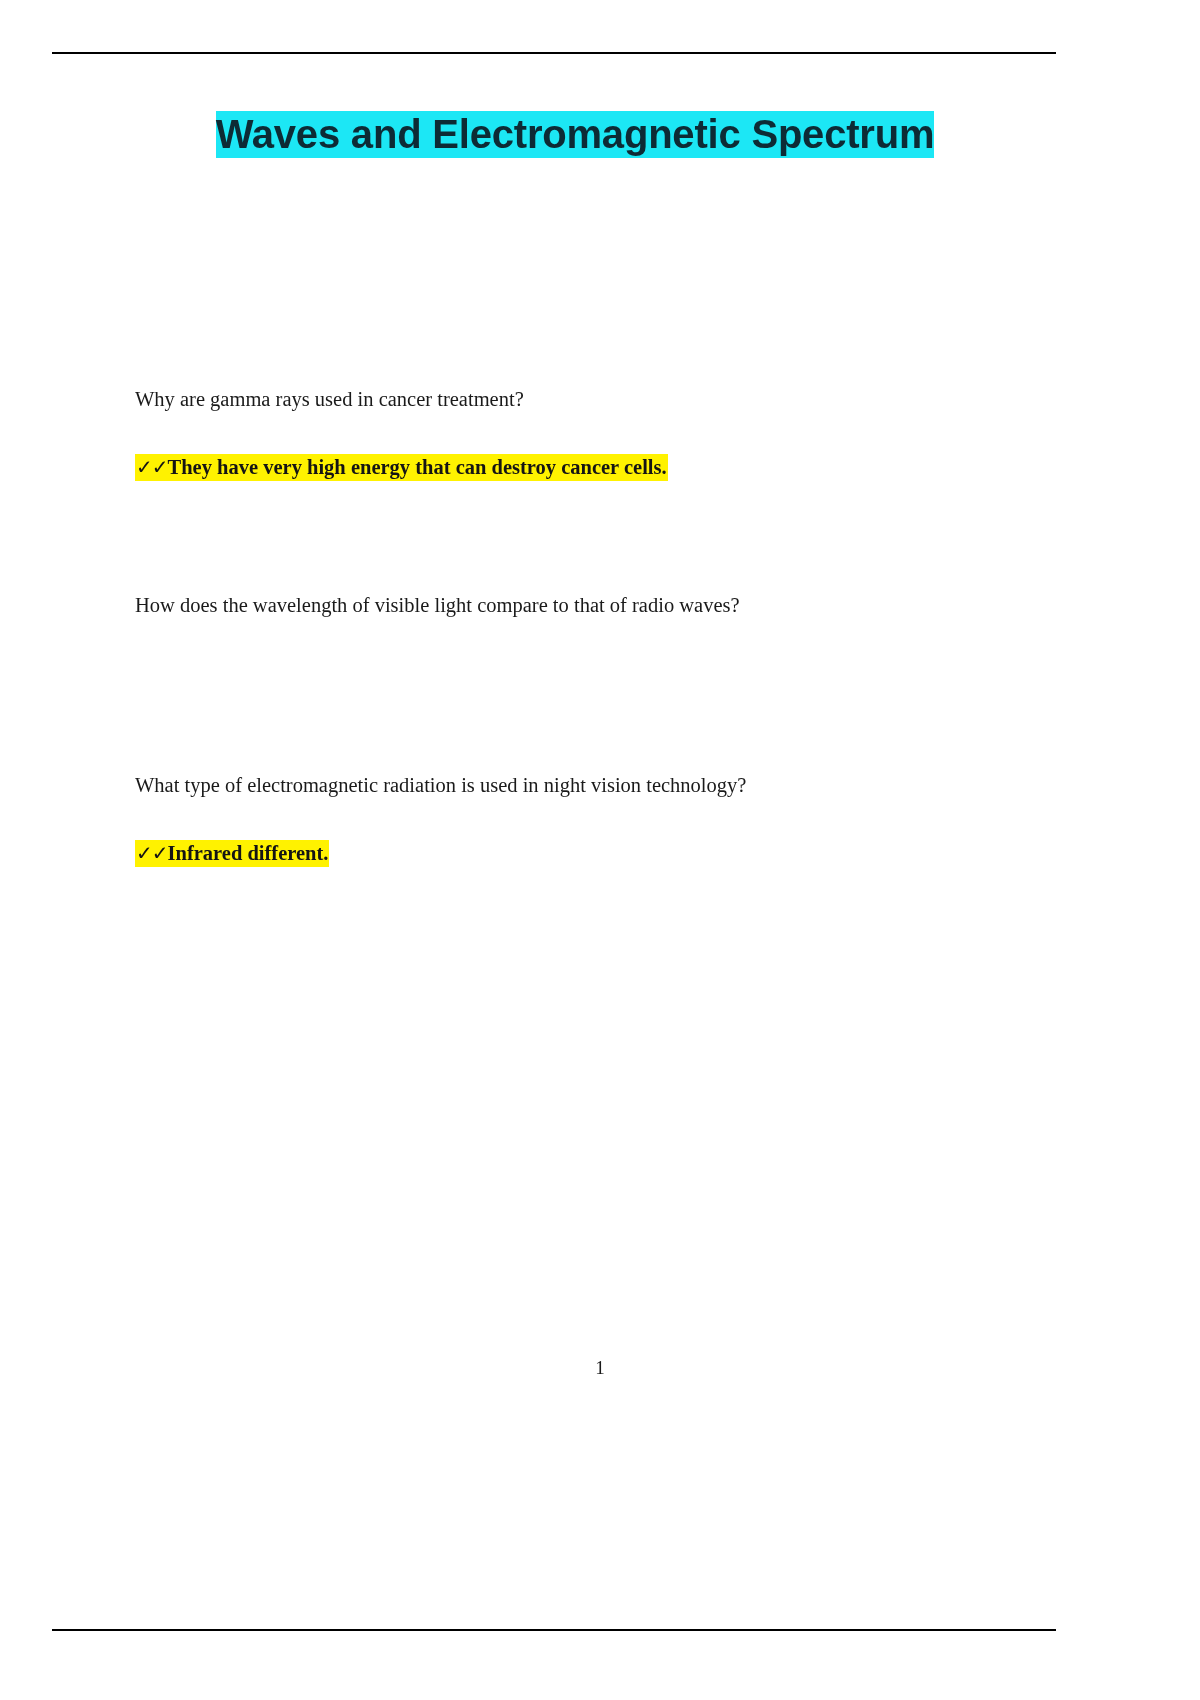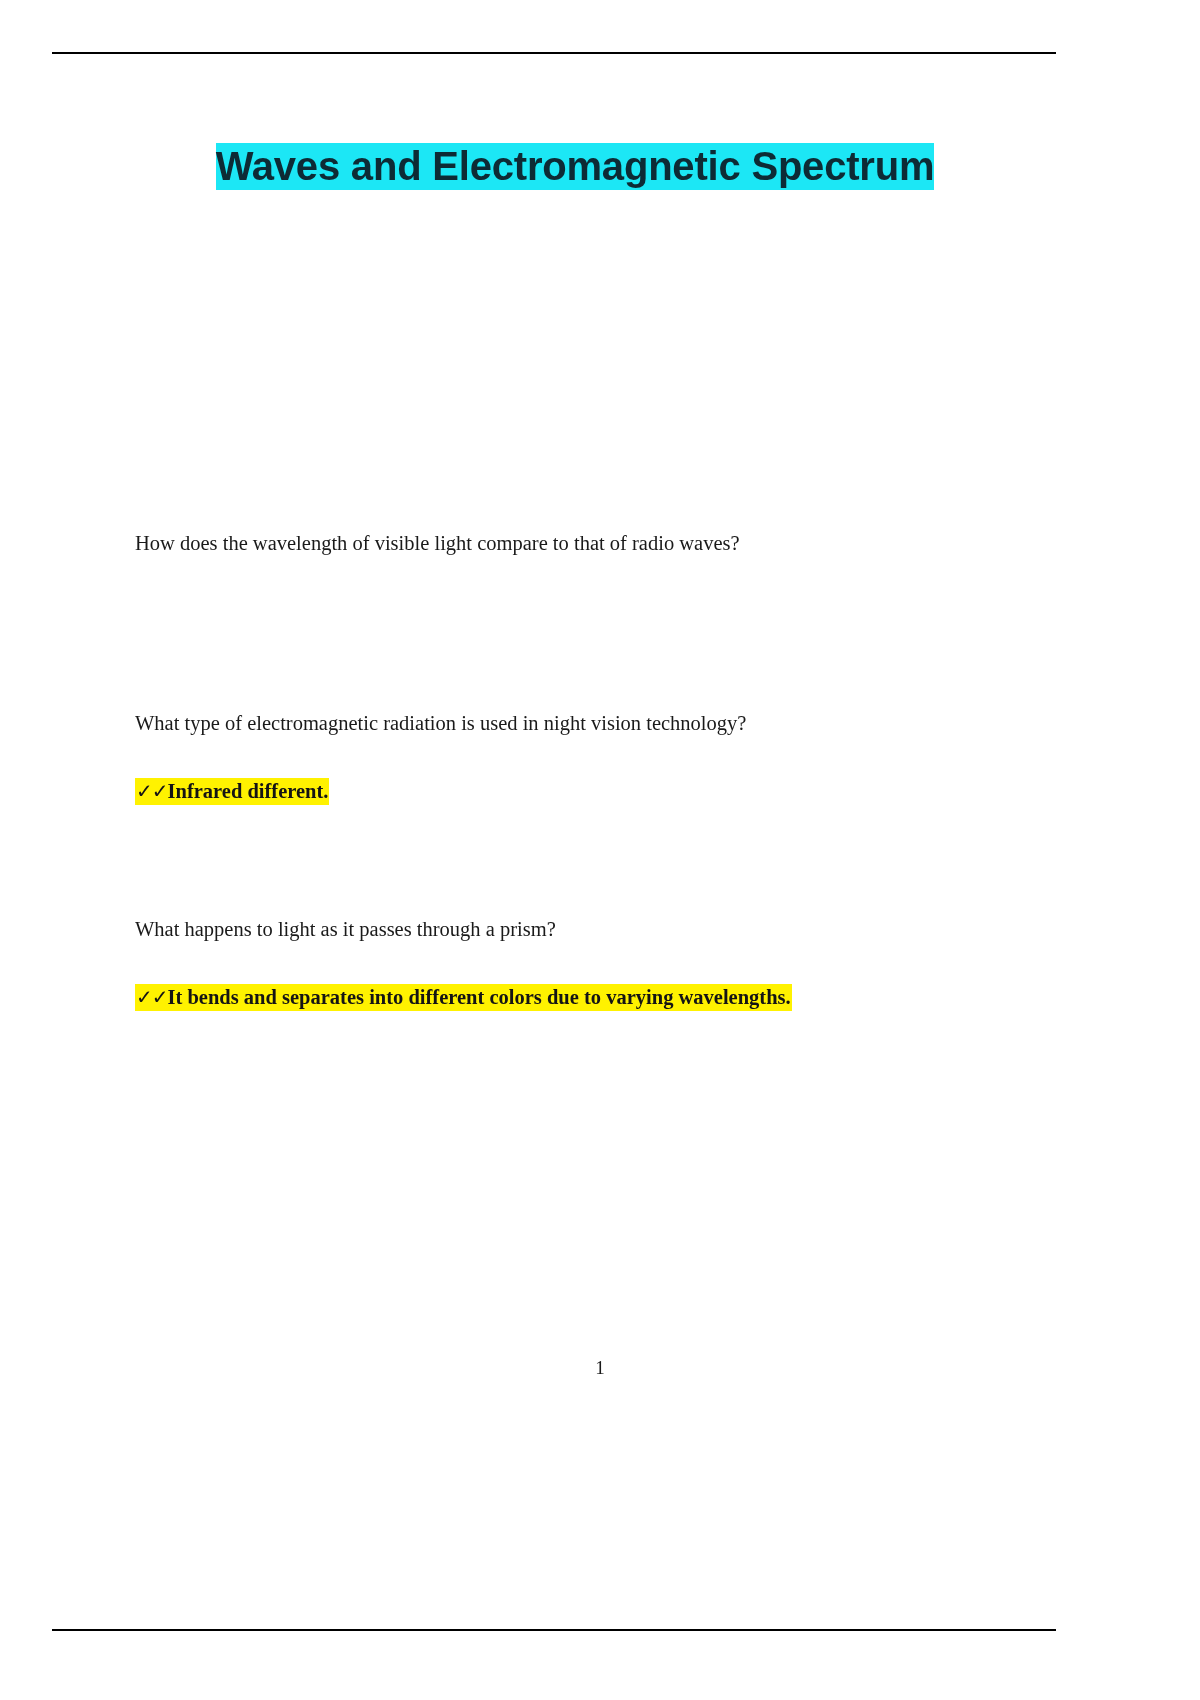--- a/index.html
+++ b/index.html
@@ -24,21 +24,21 @@
     height: 0;
     border-top: 2px solid #000000;
   }
   .rule-top { top: 52px; }
   .rule-bottom { top: 1629px; }
 
   
   .content {
     position: absolute;
     left: 135px;
-    top: 140px;
+    top: 108px;
     width: 900px;
   }
 
   
   .doc-title {
     font-family: "Liberation Sans", "DejaVu Sans", sans-serif;
     font-weight: bold;
     font-size: 40px;
     line-height: 52px;
     color: #0d2b35;
@@ -112,41 +112,41 @@
     <h1 class="doc-title">
       <span class="hl">Waves and Electromagnetic Spectrum</span><br>
       <br>
     </h1>
 
     <div style="height:62px"></div>
 
 
     <div class="gap-block"></div>
 
+    <div class="qa-block">
+      <p class="question">Why are gamma rays used in cancer treatment?</p>
+      <div class="gap-q-a"></div>
+      <p class="answer"><span class="hl-y"><span class="check">✓✓</span><span>They have very high energy that can destroy cancer cells.</span></span></p>
+    </div>
 
     <div class="gap-block"></div>
 
     <div class="qa-block">
       <p class="question">How does the wavelength of visible light compare to that of radio waves?</p>
       <div class="gap-q-a"></div>
     </div>
 
     <div class="gap-block"></div>
 
     <div class="qa-block">
       <p class="question">What type of electromagnetic radiation is used in night vision technology?</p>
       <div class="gap-q-a"></div>
       <p class="answer"><span class="hl-y"><span class="check">✓✓</span><span>Infrared different.</span></span></p>
     </div>
 
     <div class="gap-block"></div>
 
-    <div class="qa-block">
-      <p class="question">What happens to light as it passes through a prism?</p>
-      <div class="gap-q-a"></div>
-      <p class="answer"><span class="hl-y"><span class="check">✓✓</span><span>It bends and separates into different colors due to varying wavelengths.</span></span></p>
-    </div>
 
   </div>
 
   <div class="page-number">1</div>
 
 </div>
 
 </body></html>

